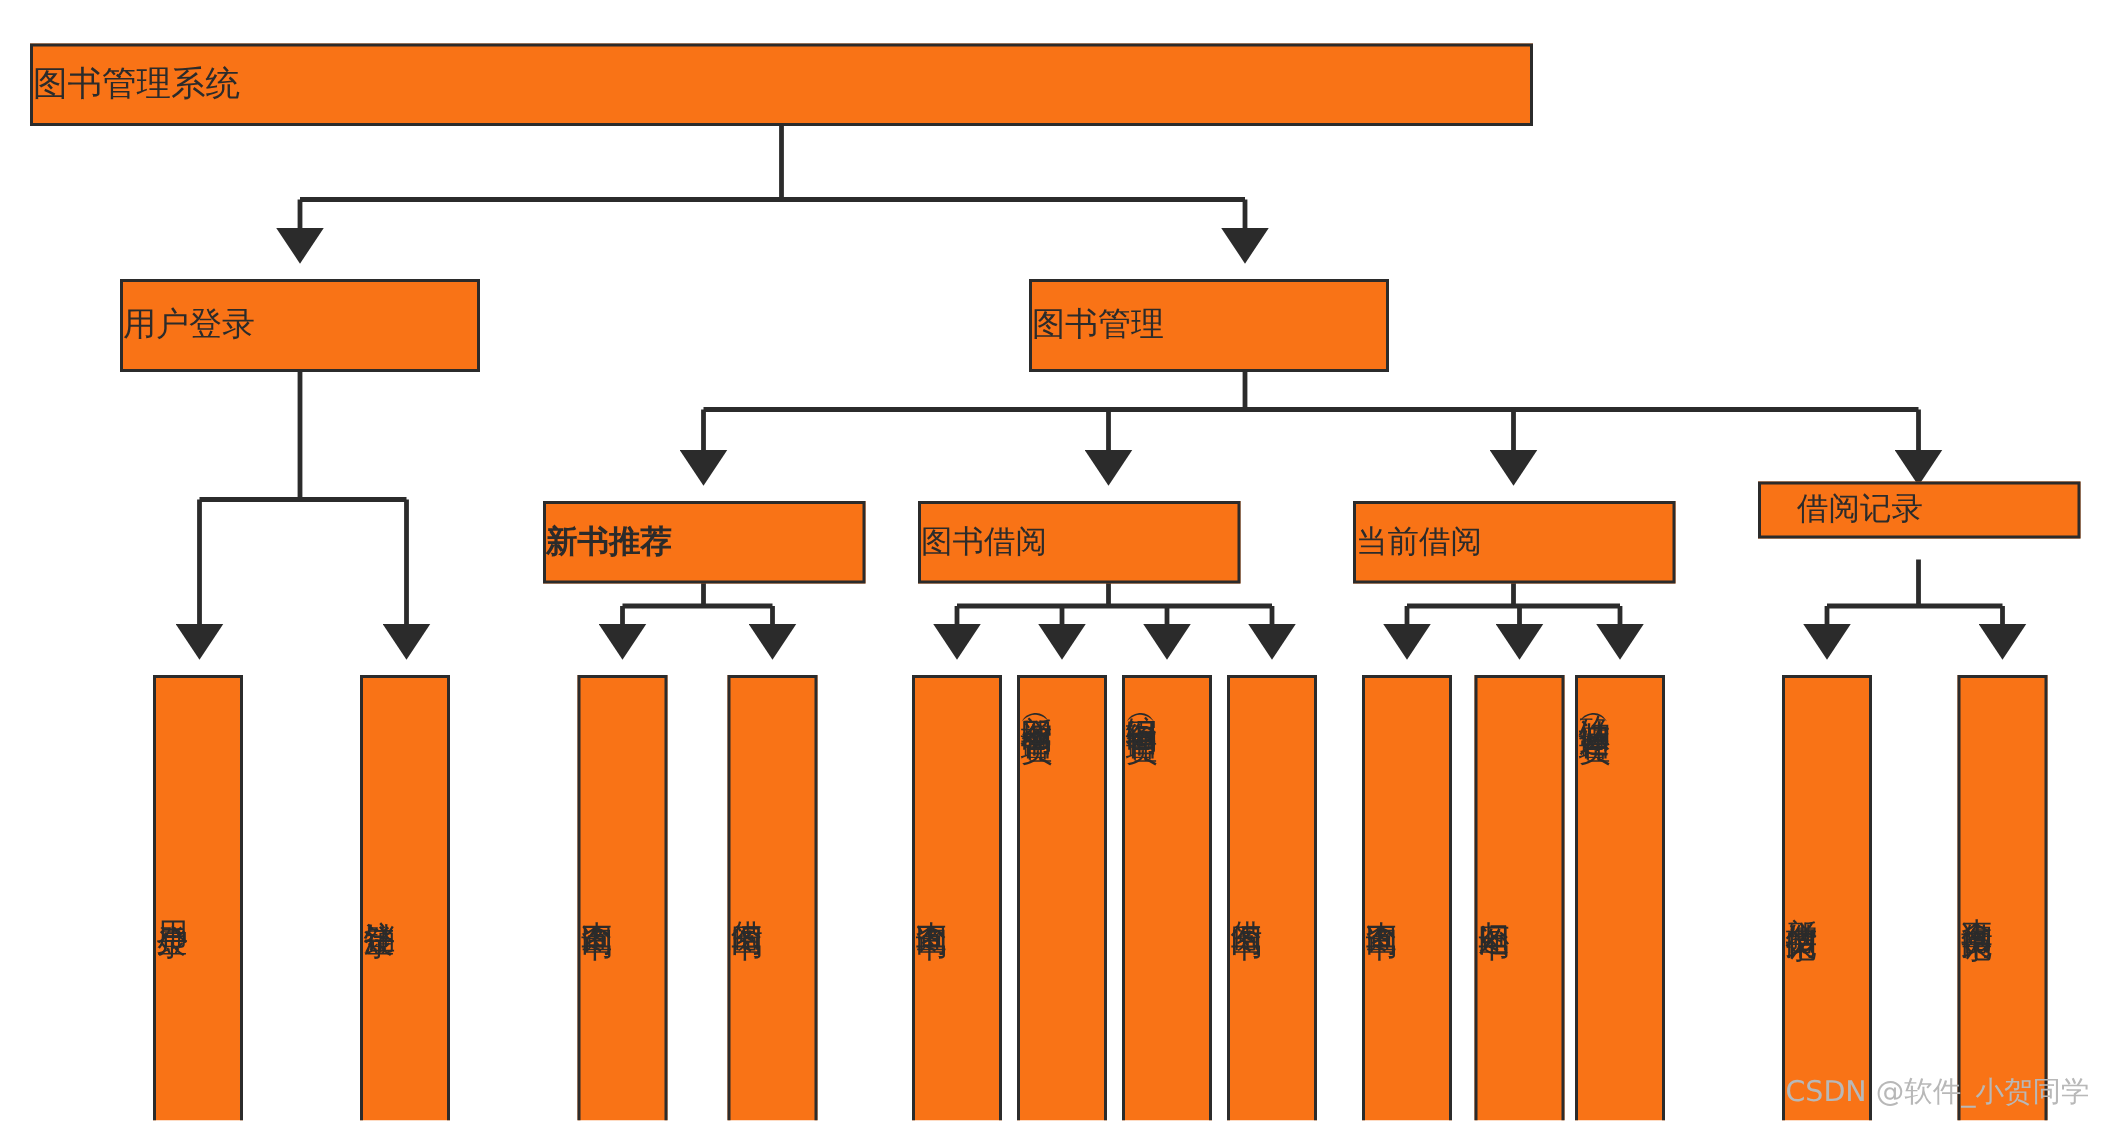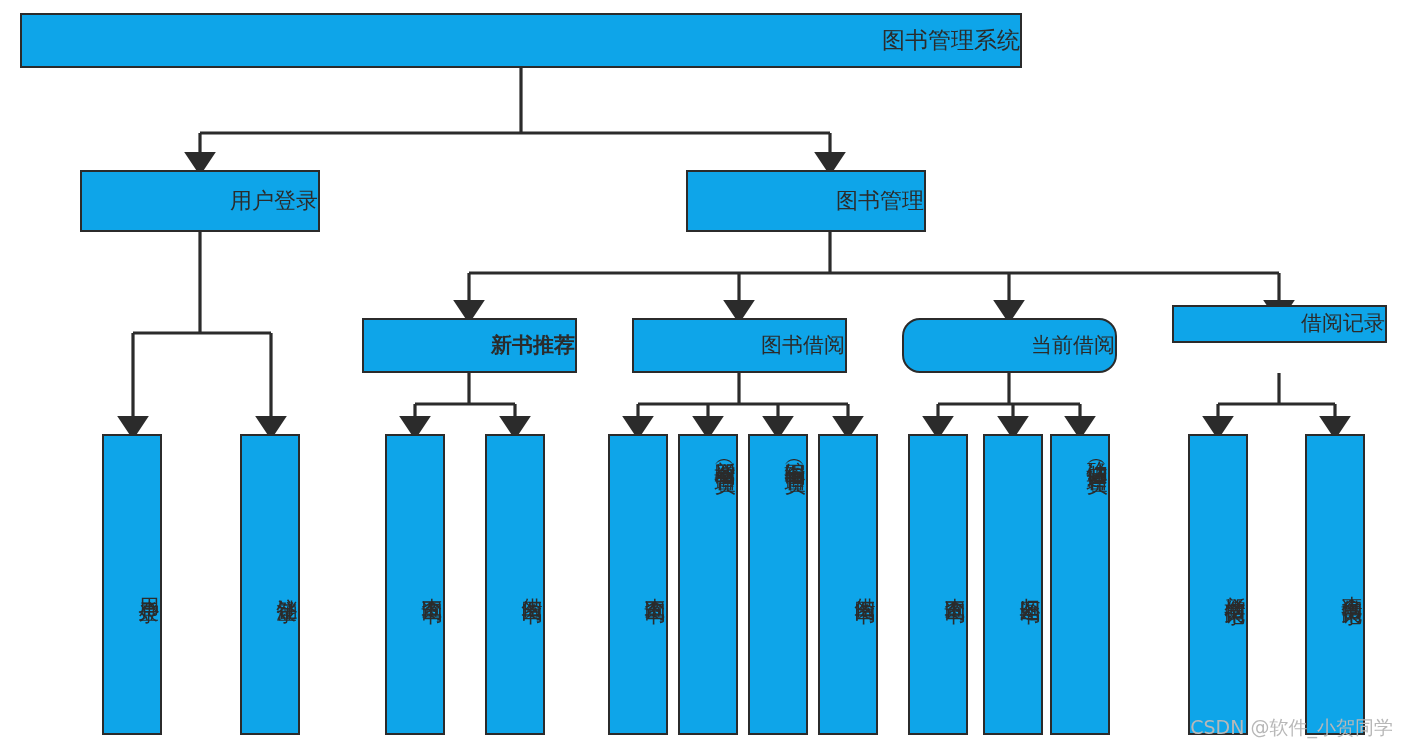--- a/index.html
+++ b/index.html
@@ -20,26 +20,27 @@
   svg#edges {
     position: absolute;
     left: 0;
     top: 0;
     width: 1405px;
     height: 747px;
   }
   .node {
     position: absolute;
     box-sizing: border-box;
-    background: #0ea5e9;
+    background: #f97316;
     border: 2px solid #2b2b2b;
     display: flex;
     align-items: center;
-    justify-content: flex-end;
+    justify-content: flex-start;
     z-index: 3;
+    margin-top: 16px;
   }
   .node .label {
     color: #2b2b2b;
     text-align: center;
     line-height: 1.22;
     user-select: none;
   }
   .node.root .label { font-size: 23px; }
   .node.level2 .label { font-size: 22px; }
   .node.level3 .label { font-size: 21px; }
@@ -135,24 +136,24 @@
   <div class="node level2" style="left:80px; top:170px; width:240px; height:62px;">
     <span class="label">用户登录</span>
   </div>
   <div class="node level2" style="left:686px; top:170px; width:240px; height:62px;">
     <span class="label">图书管理</span>
   </div>
 
   <div class="node level3" style="left:362px; top:318px; width:215px; height:55px;font-weight:bold;">
     <span class="label">新书推荐</span>
   </div>
-  <div class="node level3" style="left:632px; top:318px; width:215px; height:55px;">
+  <div class="node level3" style="left:612px; top:318px; width:215px; height:55px;">
     <span class="label">图书借阅</span>
   </div>
-  <div class="node level3" style="left:902px; top:318px; width:215px; height:55px;border-radius:18px;">
+  <div class="node level3" style="left:902px; top:318px; width:215px; height:55px;">
     <span class="label">当前借阅</span>
   </div>
   <div class="node level3" style="left:1172px; top:305px; width:215px; height:38px;padding-left:24px;">
     <span class="label">借阅记录</span>
   </div>
 
   <div class="node leaf centered" style="left:102px; top:434px; width:60px; height:301px;">
     <span class="label">用户登录</span>
   </div>
   <div class="node leaf centered" style="left:240px; top:434px; width:60px; height:301px;">

